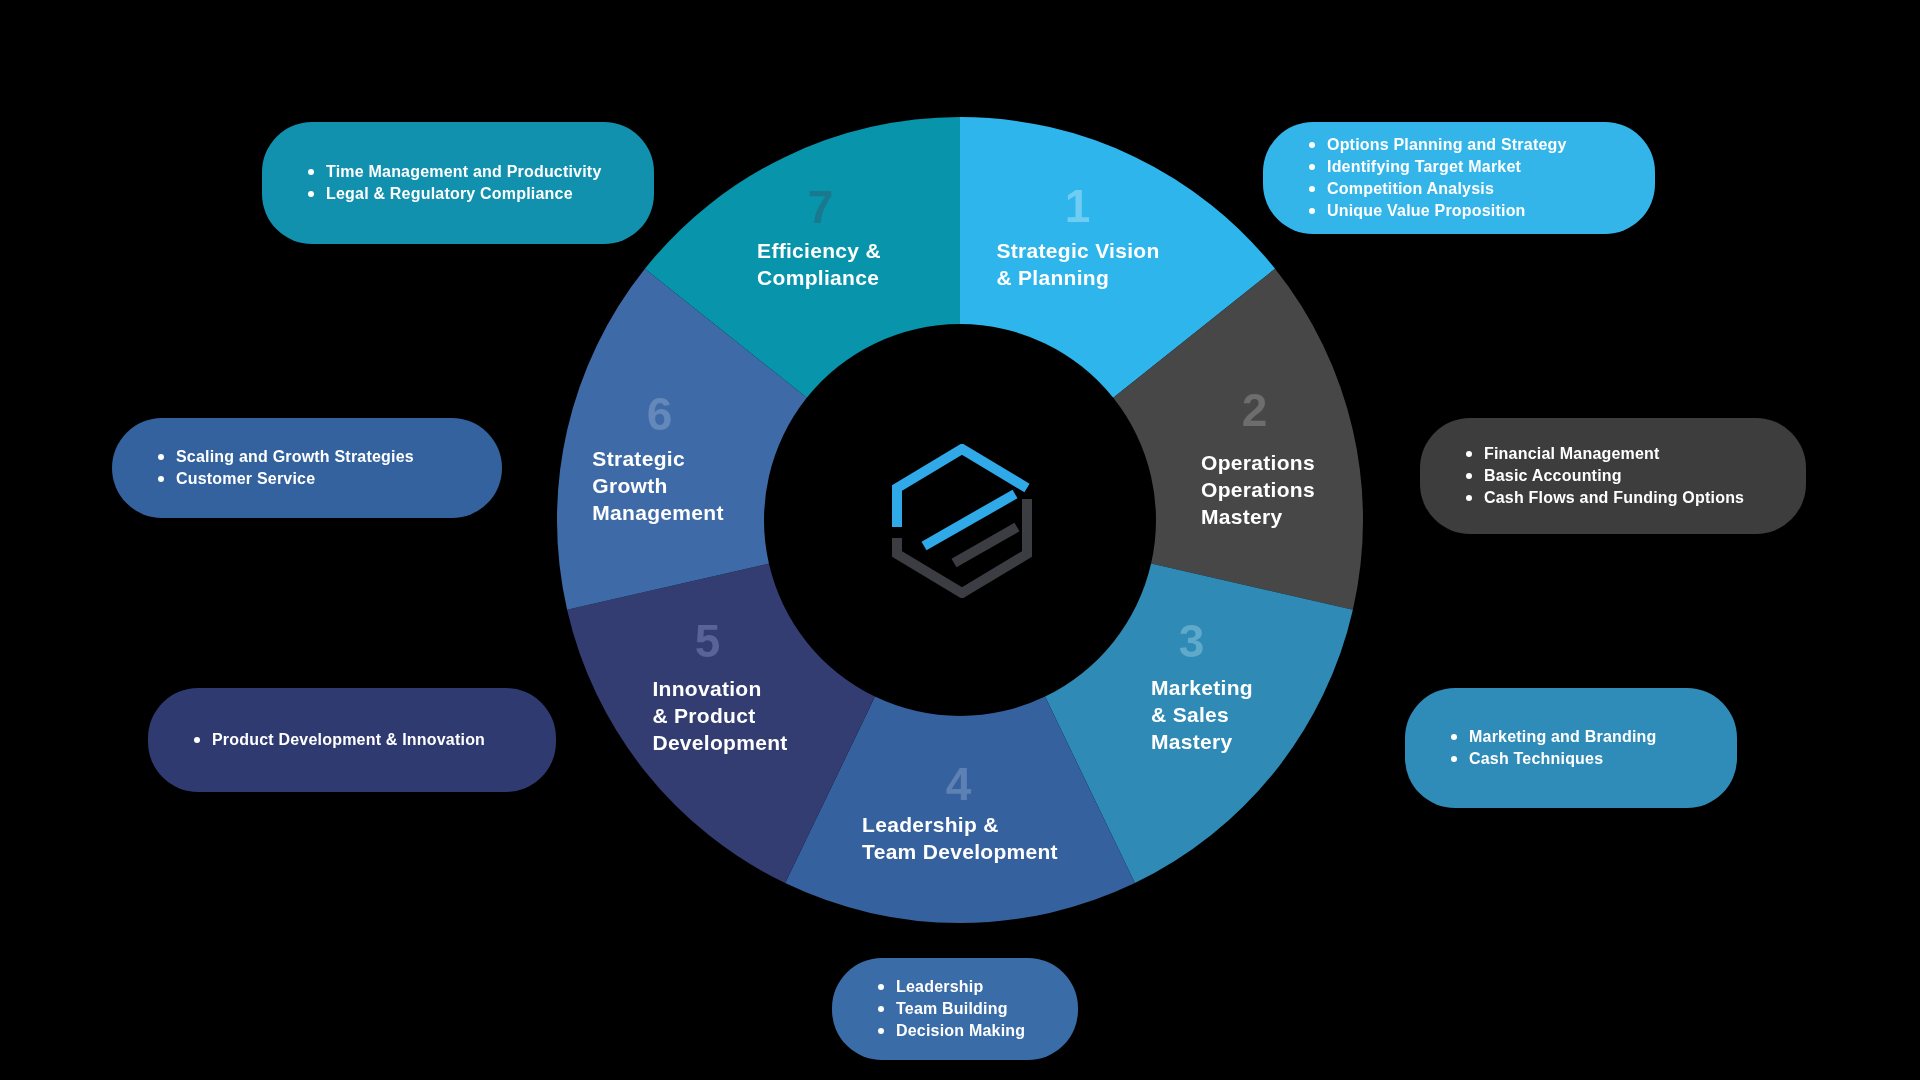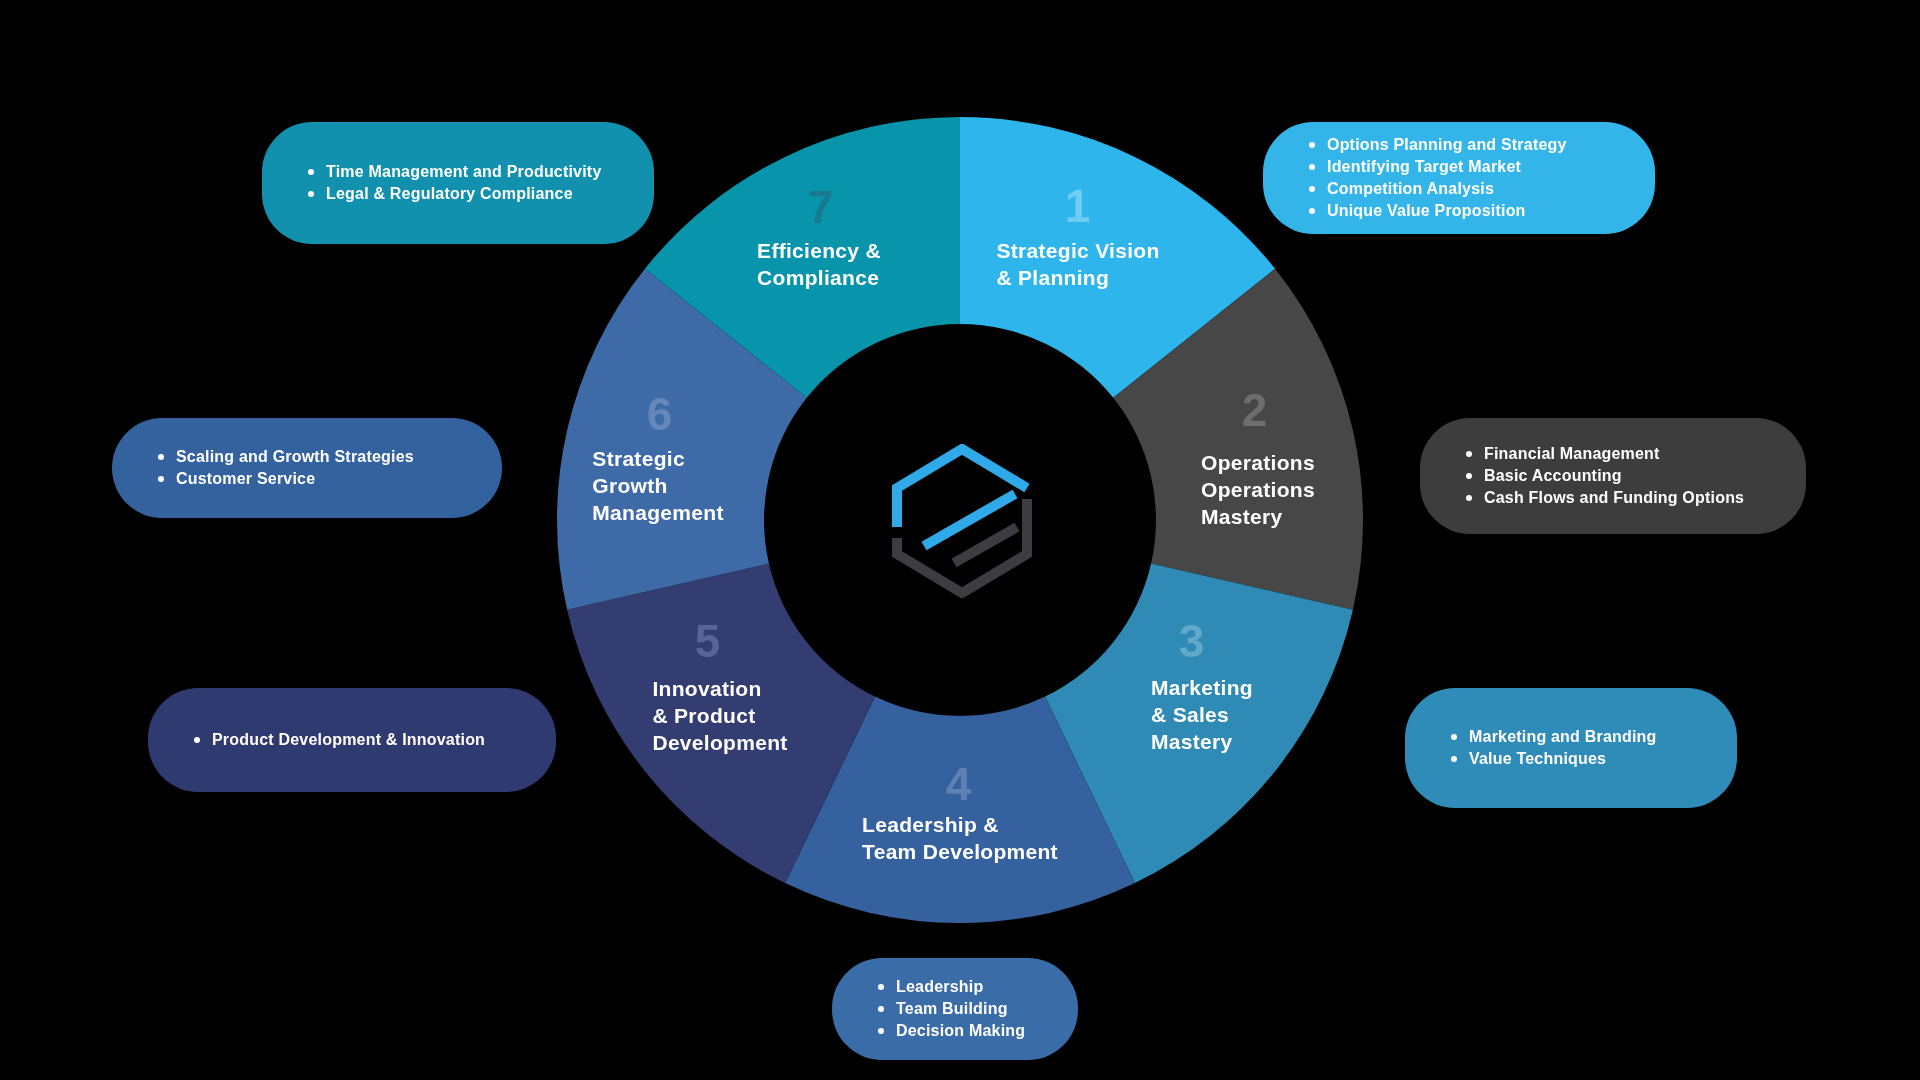--- a/index.html
+++ b/index.html
@@ -174,21 +174,21 @@
         </ul>
       </div>
       <div class="callout" style="left: 1405px; top: 688px; width: 332px; height: 120px; background: rgb(47, 139, 184); text-align: center;">
         <ul>
           <li>
             <span class="dot"></span>
             <span>Marketing and Branding</span>
           </li>
           <li>
             <span class="dot"></span>
-            <span>Value Techniques</span>
+            <span>Cash Techniques</span>
           </li>
         </ul>
       </div>
       <div class="callout" style="left: 832px; top: 958px; width: 246px; height: 102px; background: rgb(58, 108, 168);">
         <ul>
           <li>
             <span class="dot"></span>
             <span>Leadership</span>
           </li>
           <li>

